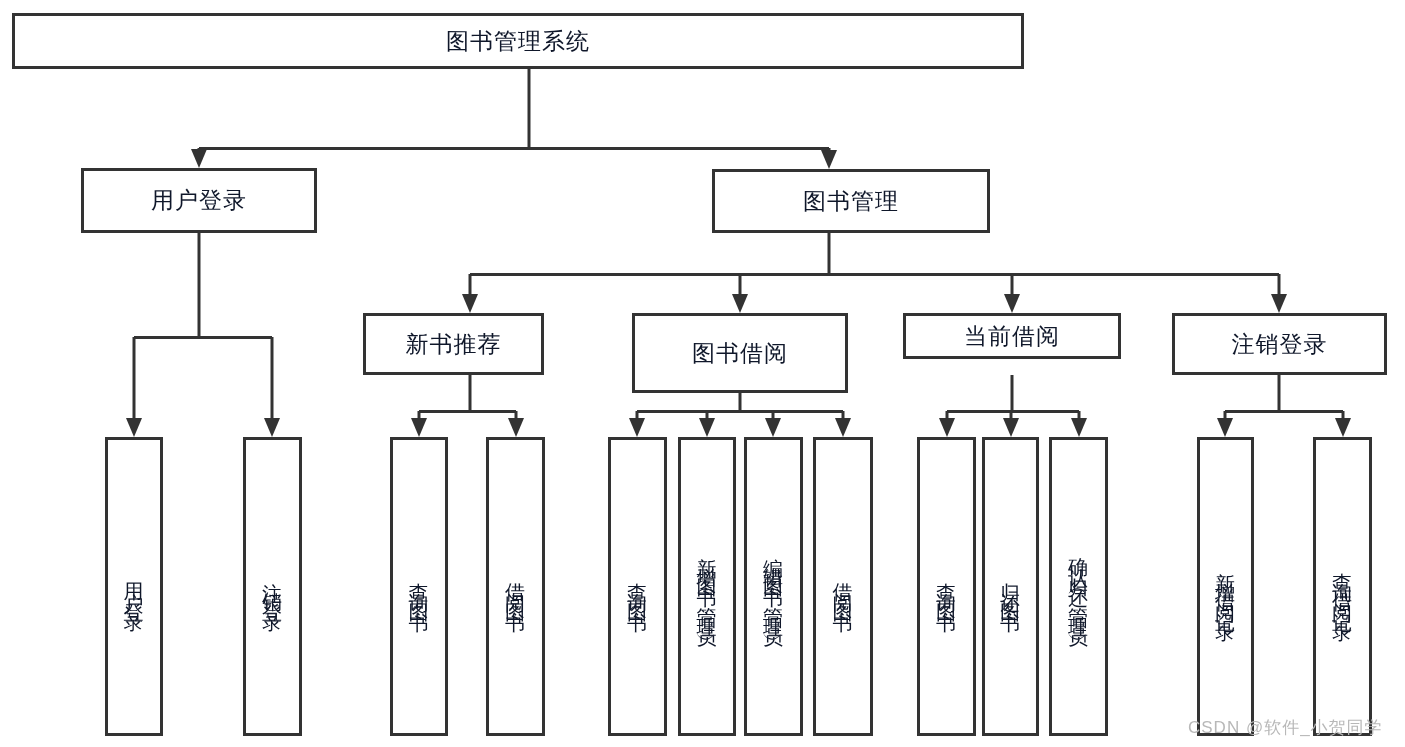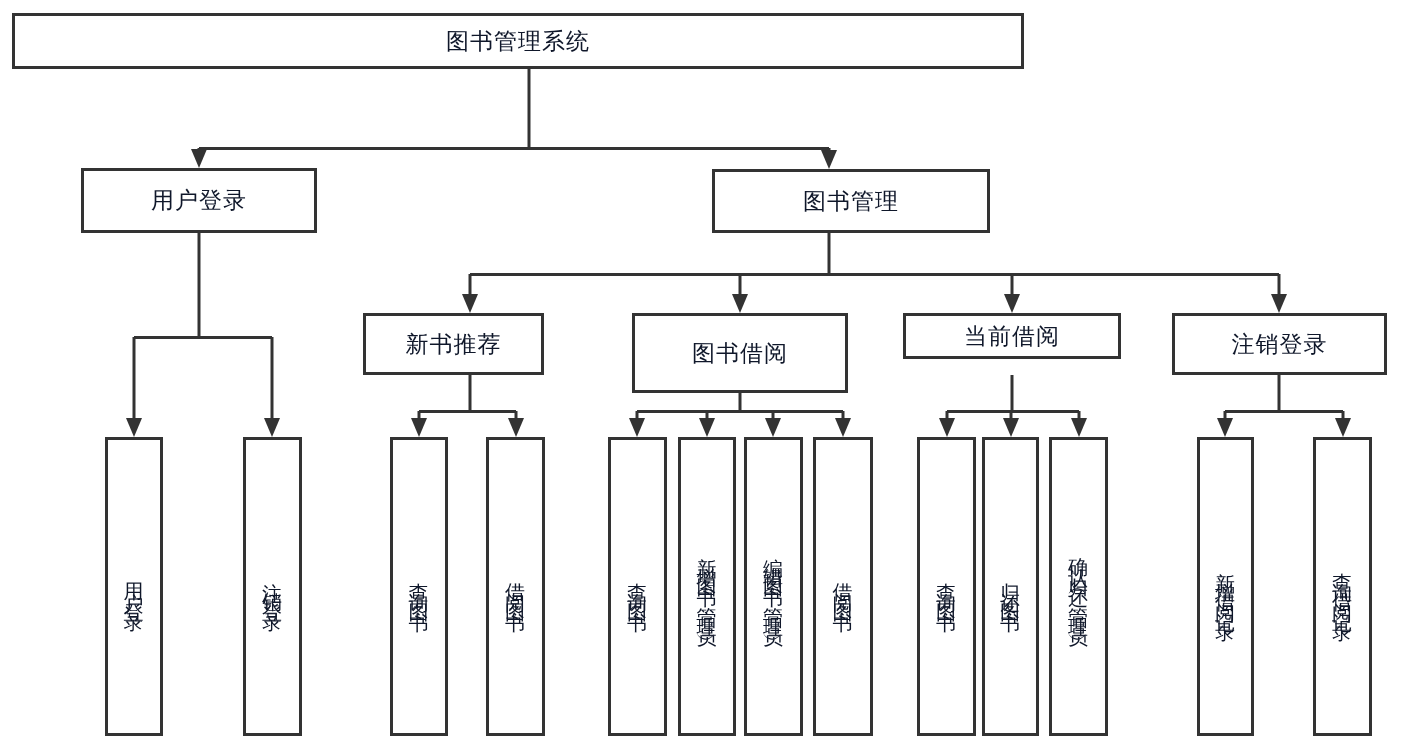--- a/index.html
+++ b/index.html
@@ -155,14 +155,15 @@
     <span class="label">确认归还（管理员）</span>
   </div>
 
   <div class="box vbox" style="left:1197px;top:437px;width:57px;height:299px;">
     <span class="label">新增借阅记录</span>
   </div>
   <div class="box vbox" style="left:1313px;top:437px;width:59px;height:299px;">
     <span class="label">查询借阅记录</span>
   </div>
 
+  <div class="watermark">CSDN @软件_小贺同学</div>
 
 </div>
 
 </body></html>

